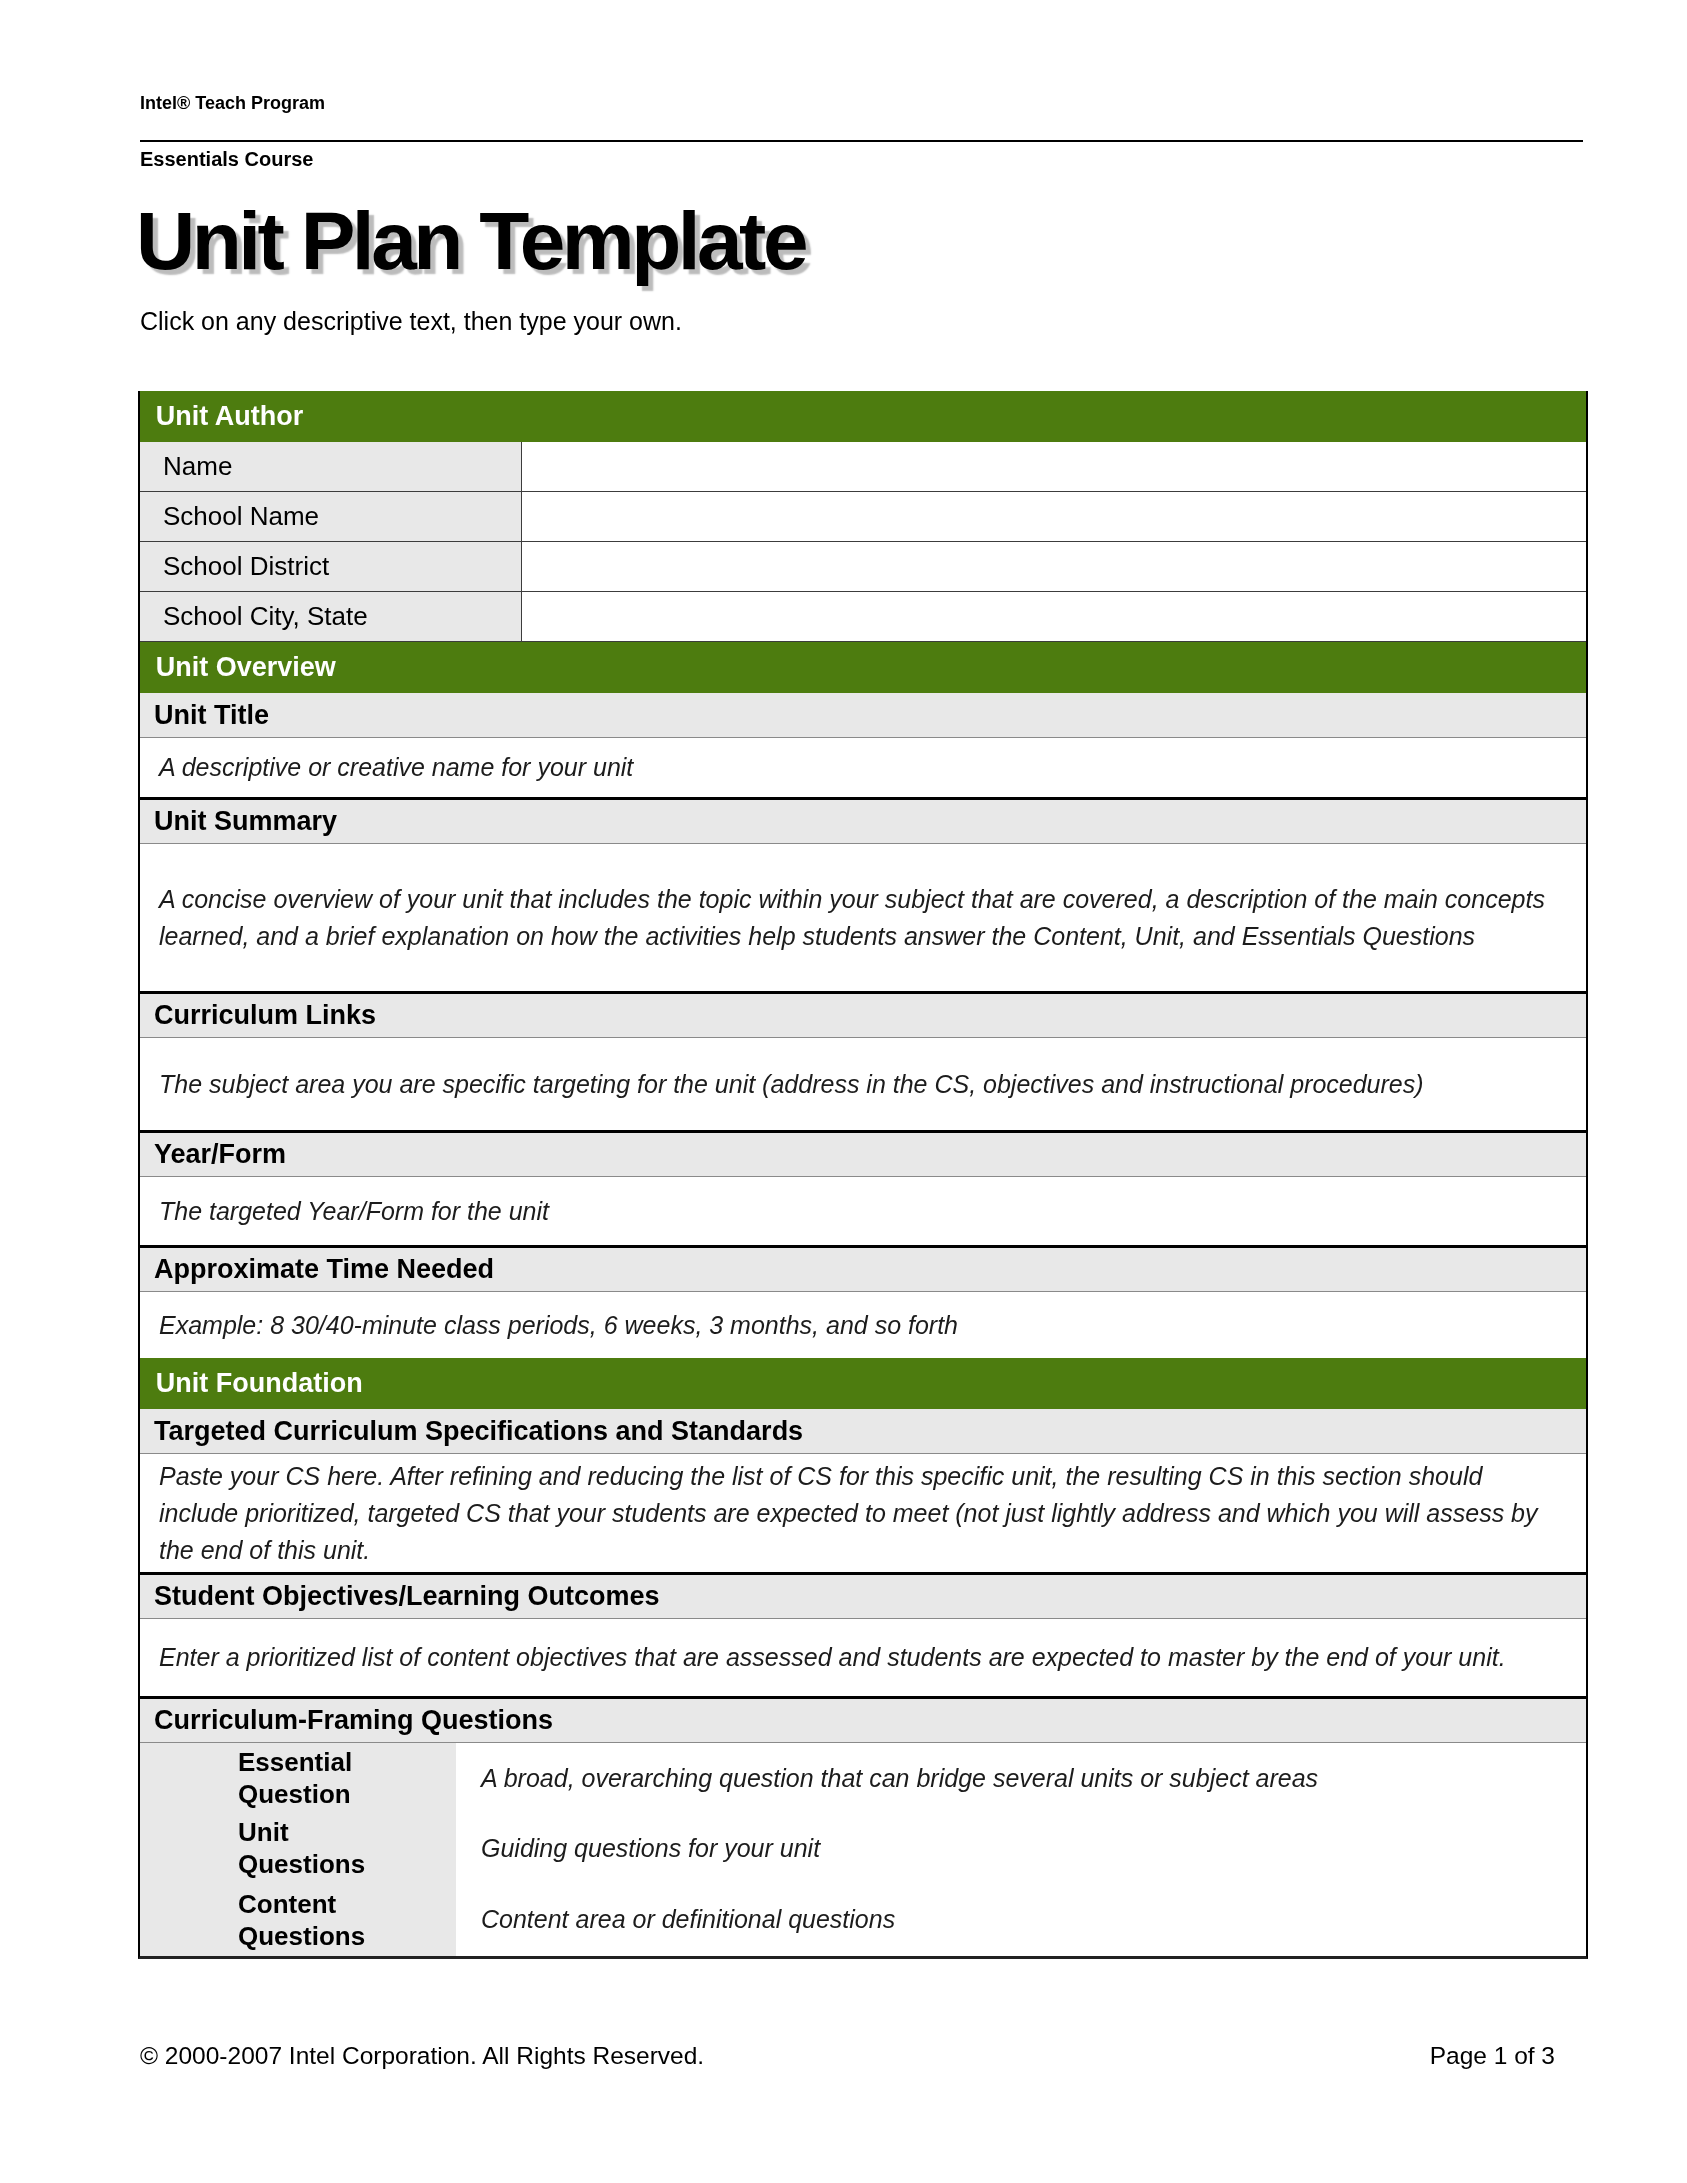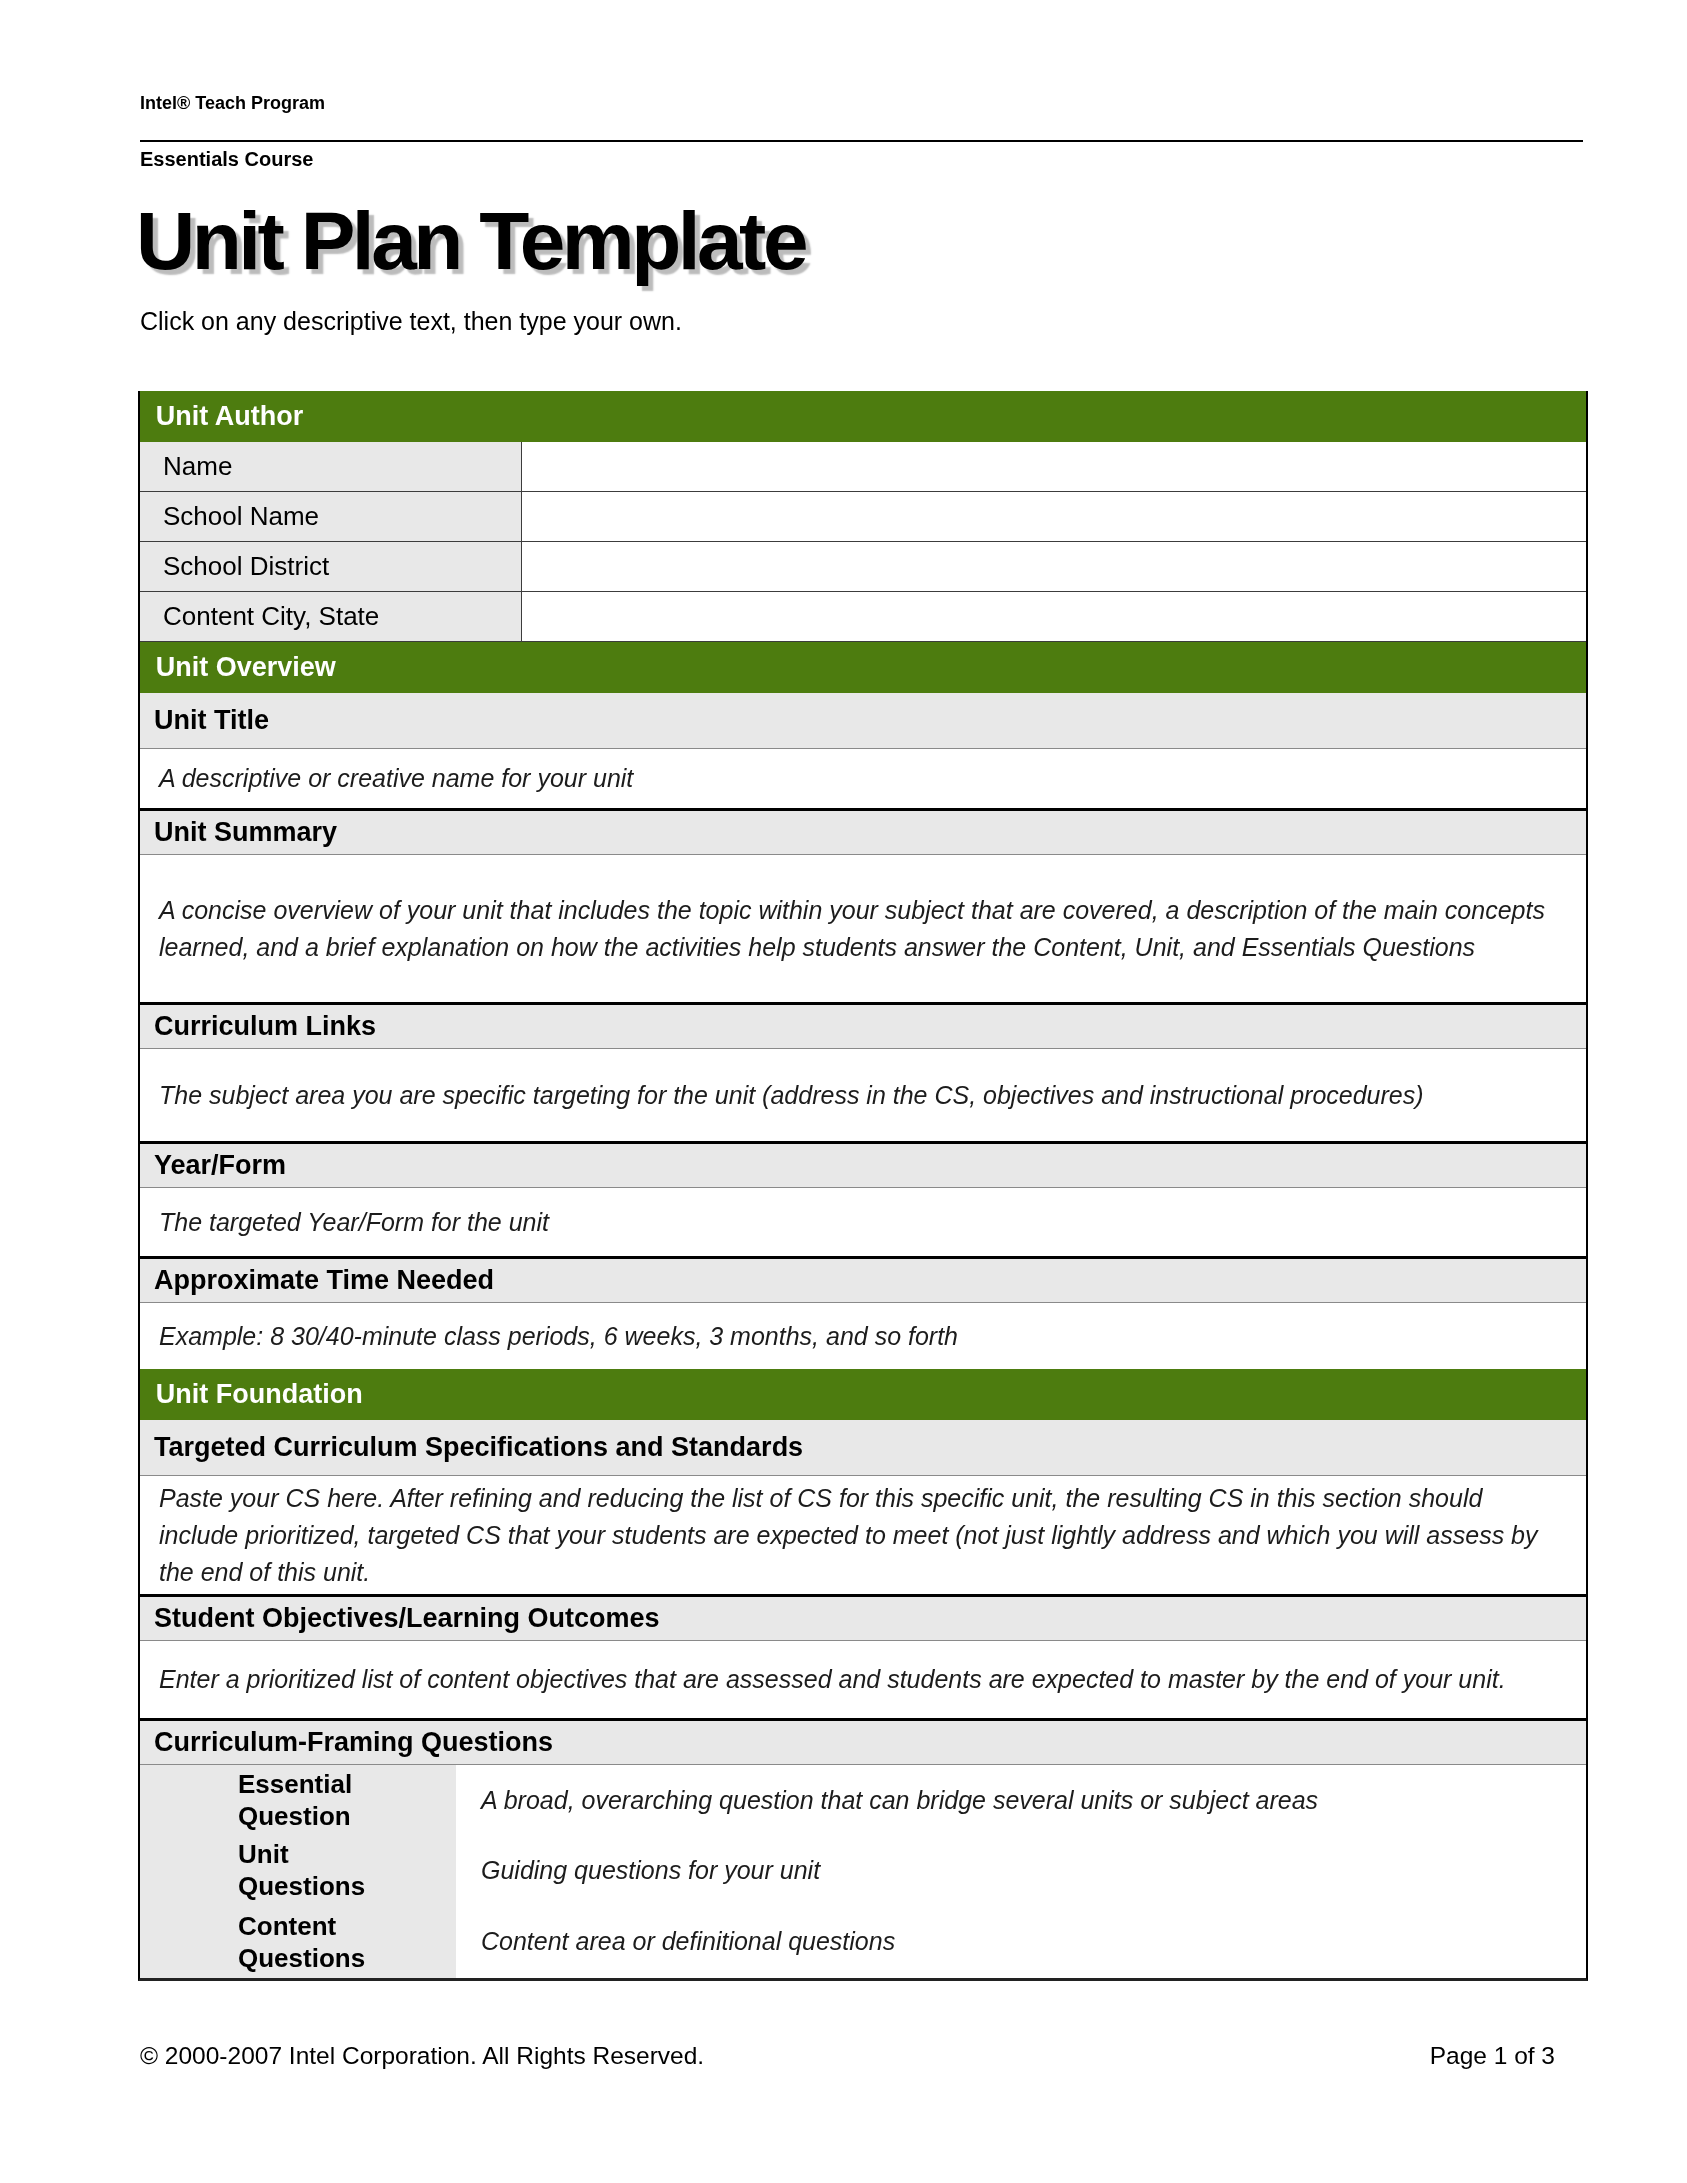--- a/index.html
+++ b/index.html
@@ -26,21 +26,21 @@
          display:flex; align-items:center; padding-left:15.7px; }
 
   .frow { display:flex; height:50px; border-bottom:1.7px solid #3c3c3c; background:#fff; }
   .flabel { width:382px; background:#e8e8e8; display:flex; align-items:center;
             padding-left:23px; font-size:26px; border-right:1.7px solid #3c3c3c; }
   .fvalue { flex:1; background:#fff; }
 
   .sec { height:47px; background:#e8e8e8; display:flex; align-items:center;
          padding-left:14px; font-weight:bold; font-size:27px;
          border-top:3.5px solid #000; border-bottom:1.7px solid #8a8a8a; }
-  .sec.first { border-top:none; height:56px; }
+  .sec.first { border-top:none; height:45px; }
 
   .content { display:flex; align-items:center; padding:16px 19px;
              font-style:italic; font-size:25px; line-height:37px; color:#1c1c1c; background:#fff; }
   .h68{height:59px} .h140{height:147px} .h105{height:92px} .h78{height:68px}
   .h76{height:66px} .h135{height:118px} .h88{height:77px}
 
   .qrow { display:flex; background:#fff; }
   .h80{height:70px} .h84{height:73px}
   .qlabel { width:316px; background:#e8e8e8; display:flex; align-items:center;
             padding-left:98px; font-weight:bold; font-size:26px; line-height:32px; }
@@ -75,21 +75,21 @@
     </div>
     <div class="frow">
       <div class="flabel">School Name</div>
       <div class="fvalue"></div>
     </div>
     <div class="frow">
       <div class="flabel">School District</div>
       <div class="fvalue"></div>
     </div>
     <div class="frow">
-      <div class="flabel">Content City, State</div>
+      <div class="flabel">School City, State</div>
       <div class="fvalue"></div>
     </div>
 
     <div class="bar">Unit Overview</div>
 
     <div class="sec first">Unit Title</div>
     <div class="content h68">A descriptive or creative name for your unit</div>
 
     <div class="sec">Unit Summary</div>
     <div class="content h140">A concise overview of your unit that includes the topic within your subject that are covered, a description of the main concepts learned, and a brief explanation on how the activities help students answer the Content, Unit, and Essentials Questions</div>

